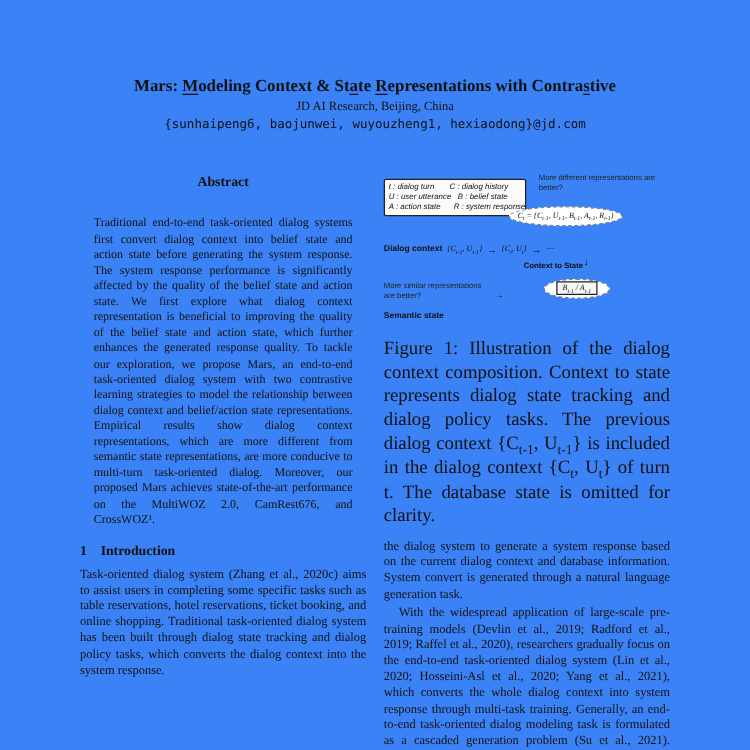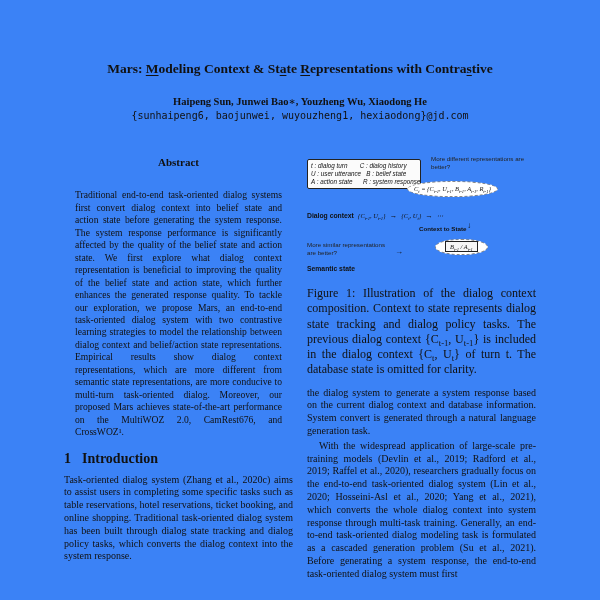--- a/index.html
+++ b/index.html
@@ -13,21 +13,21 @@
   .authors { margin-top:17px; text-align:center; font-weight:bold; font-size:10.5px; }
   .affil { margin-top:2px; text-align:center; font-size:10px; }
   .emails { margin-top:3px; text-align:center; font-family:"DejaVu Sans Mono","Liberation Mono",monospace; font-size:10px; letter-spacing:0; }
 
   
   .columns { display:flex; gap:14px; margin:34px 64px 0; }
   .col { flex:1; min-width:0; font-size:10px; line-height:1.28; text-align:justify; }
 
   .abstract-h { text-align:center; font-size:11px; font-weight:bold; margin-bottom:7px; }
   .abstract-body { font-size:9.6px; line-height:1.3; padding:0 11px;margin-top:20px; }
-  .section-h { font-size:14px; font-weight:bold; margin:11px 0 6px; }
+  .section-h { font-size:11px; font-weight:bold; margin:11px 0 6px; }
   .section-h .num { margin-right:11px; }
   p { margin-bottom:2px; }
   .indent { text-indent:12px; }
   sub { font-size:0.72em; line-height:0; }
 
   
   figure { margin-bottom:9px; }
   .fig-diagram { position:relative; height:124px; font-family:"Liberation Sans","DejaVu Sans",sans-serif; font-size:6.5px; line-height:1.25; text-align:left; }
   .legend-box { position:absolute; left:0; top:4px; width:114px; border:1px solid #222; border-radius:2px; padding:2px 3px; background:#fbfbfb; }
   .legend-line { white-space:pre; font-size:6.3px; font-style:italic; }
@@ -37,31 +37,31 @@
   .lbl-bold { font-weight:bold; font-size:6.8px; }
   .math { font-family:"Liberation Serif",serif; font-style:italic; }
   .arrow { font-size:7.5px; font-style:normal; }
   .ctx-to-state { position:absolute; left:112px; top:70px; font-weight:bold; font-size:6.2px; }
   .arrow-down { position:absolute; left:160px; top:66px; font-size:8px; }
   .q-sim { position:absolute; left:0; top:86px; width:86px; font-size:6.2px; color:#222; }
   .arrow-sim { position:absolute; left:88px; top:92px; font-size:8px; }
   .ellipse-sim { position:absolute; left:128px; top:84px; border:1px dashed #888; border-radius:50%; padding:3px 9px; background:#fff; }
   .ba-box { border:1px solid #222; padding:1px 4px; white-space:nowrap; font-size:6.4px; background:#f6f6f6; }
   .lbl-semantic { position:absolute; left:0; top:110px; font-weight:bold; font-size:6.8px; }
-  figcaption { font-size:12px; line-height:1.27; text-align:justify; margin-top:7px; }
+  figcaption { font-size:15px; line-height:1.27; text-align:justify; margin-top:7px; }
 </style>
 </head>
 <body>
 
 <div class="page">
 
   <div class="title">
       <div><span>Mars: </span><span class="u">M</span><span>odeling Context &amp; St</span><span class="u">a</span><span>te </span><span class="u">R</span><span>epresentations with Contra</span><span class="u">s</span><span>tive</span></div>
     </div>
-  <div class="authors">Haipeng Sun, Junwei Bao∗, Youzheng Wu, Xiaodong He</div>
+  <div class="affil">JD AI Research, Beijing, China</div>
   <div class="emails">{sunhaipeng6, baojunwei, wuyouzheng1, hexiaodong}@jd.com</div>
 
   <div class="columns">
 
     <div class="col">
       <div class="abstract-h">Abstract</div>
       <p class="abstract-body">Traditional end-to-end task-oriented dialog systems first convert dialog context into belief state and action state before generating the system response. The system response performance is significantly affected by the quality of the belief state and action state. We first explore what dialog context representation is beneficial to improving the quality of the belief state and action state, which further enhances the generated response quality. To tackle our exploration, we propose Mars, an end-to-end task-oriented dialog system with two contrastive learning strategies to model the relationship between dialog context and belief/action state representations. Empirical results show dialog context representations, which are more different from semantic state representations, are more conducive to multi-turn task-oriented dialog. Moreover, our proposed Mars achieves state-of-the-art performance on the MultiWOZ 2.0, CamRest676, and CrossWOZ¹.</p>
       <div class="section-h">
         <span class="num">1</span><span>Introduction</span>
       </div>

